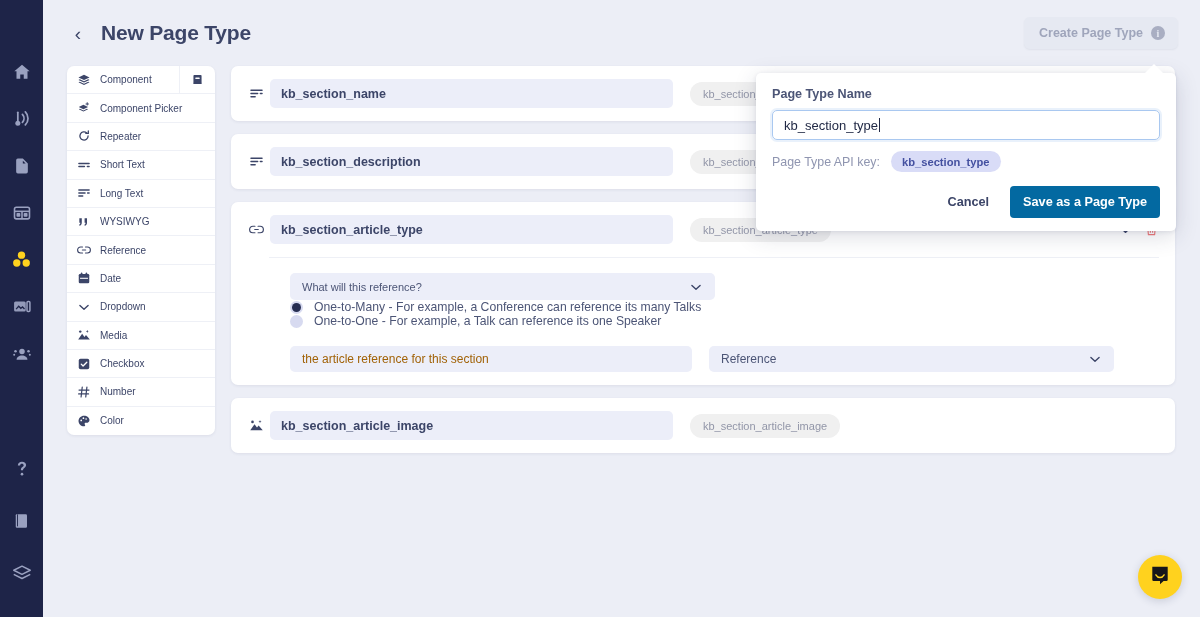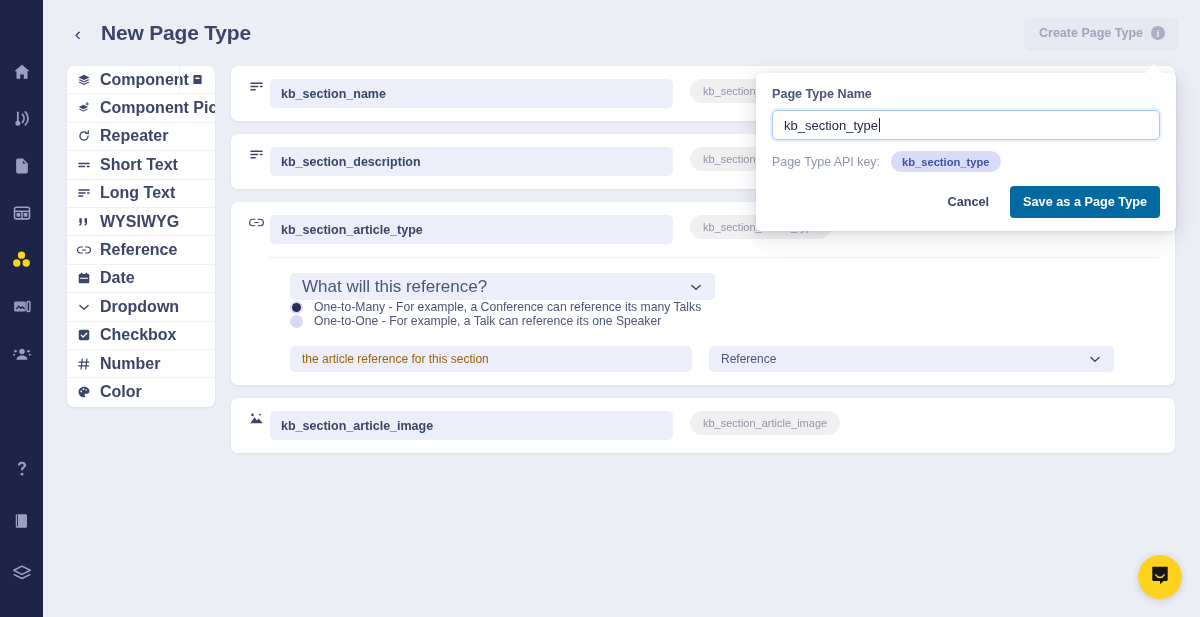--- a/index.html
+++ b/index.html
@@ -93,39 +93,39 @@
     border-bottom: 1px solid #eef0f6;
     cursor: pointer;
     position: relative;
   }
   .pal-item:last-child { border-bottom: none; }
   .pal-ico {
     width: 18px; flex: 0 0 18px; display: flex; align-items: center; justify-content: flex-start;
     color: #3c4568;
   }
   .pal-label {
-    font-size: 16px; color: #3c4568; font-weight: 700;
+    font-size: 10px; color: #3c4568; font-weight: 400;
     margin-left: 5px; white-space: nowrap;
   }
   .pal-right {
     position: absolute; right: 0; top: 0; bottom: 0;
     width: 36px; display: flex; align-items: center; justify-content: center;
     border-left: 1px solid #eef0f6;
     color: #3c4568;
   }
 
   
   .cards { flex: 1 1 auto; display: flex; flex-direction: column; gap: 13px; min-width: 0; }
   .card {
     background: #ffffff;
     border-radius: 7px;
     box-shadow: 0 1px 3px rgba(60,69,104,0.09);
     padding: 13px 16px 13px 14px;
   }
-  .card-row { display: flex; align-items: flex-start; }
+  .card-row { display: flex; align-items: center; }
   .row-ico {
     width: 22px; flex: 0 0 22px;
     display: flex; align-items: center; justify-content: center;
     color: #3c4568;
   }
   .name-box {
     background: #eceef9;
     border-radius: 5px;
     height: 29px;
     display: flex; align-items: center;
@@ -149,21 +149,21 @@
   .act-chev { color: #3c4568; cursor: pointer; display: flex; }
   .act-trash { color: #f07a7a; cursor: pointer; display: flex; }
 
   .card-divider { height: 1px; background: #eef0f6; margin: 13px 0 0 24px; }
 
   .ref-body { padding: 15px 0 0 45px; }
   .ref-select {
     background: #eceef9; border-radius: 5px;
     height: 27px; width: 425px;
     display: flex; align-items: center; padding: 0 12px;
-    font-size: 17px; color: #4c5576; cursor: pointer;
+    font-size: 11px; color: #4c5576; cursor: pointer;
   }
   .ref-select .chev { margin-left: auto; color: #3c4568; display: flex; }
   .radio-row { display: flex; align-items: center; margin-top: 0; cursor: pointer; }
   .radio {
     width: 13px; height: 13px; border-radius: 50%;
     background: #d7daf0; flex: 0 0 13px;
     display: flex; align-items: center; justify-content: center;
   }
   .radio.checked { background: #d7daf0; }
   .radio.checked::after {
@@ -451,20 +451,30 @@
 
         <div class="pal-item">
           <span class="pal-ico">
             <svg width="14" height="14" viewBox="0 0 24 24" fill="none" stroke="currentColor" stroke-width="2.4" stroke-linecap="round" stroke-linejoin="round">
                 <path d="M5 9.5 12 16l7-6.5"></path>
               </svg>
           </span>
           <span class="pal-label">Dropdown</span>
         </div>
 
+        <div class="pal-item">
+          <span class="pal-ico">
+            <svg width="14" height="14" viewBox="0 0 24 24" fill="currentColor">
+                <circle cx="5.6" cy="6.2" r="2.1"></circle>
+                <path d="M2 19.5 8.8 10l4 5.3 2.6-3.2L22 19.5H2Z"></path>
+                <path d="M17.6 3.2l.7 1.9 1.9.7-1.9.7-.7 1.9-.7-1.9-1.9-.7 1.9-.7.7-1.9Z"></path>
+              </svg>
+          </span>
+          <span class="pal-label">Media</span>
+        </div>
 
         <div class="pal-item">
           <span class="pal-ico">
             <svg width="14" height="14" viewBox="0 0 24 24" fill="currentColor">
                 <rect x="3" y="3" width="18" height="18" rx="3"></rect>
                 <path d="M7.3 12.2l3.1 3.1 6.4-6.4" stroke="#ffffff" stroke-width="2.3" fill="none" stroke-linecap="round" stroke-linejoin="round"></path>
               </svg>
           </span>
           <span class="pal-label">Checkbox</span>
         </div>

